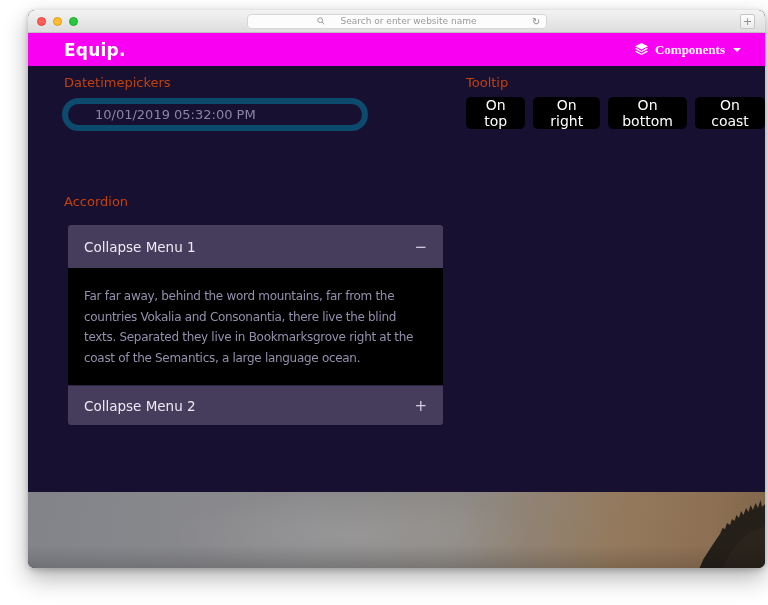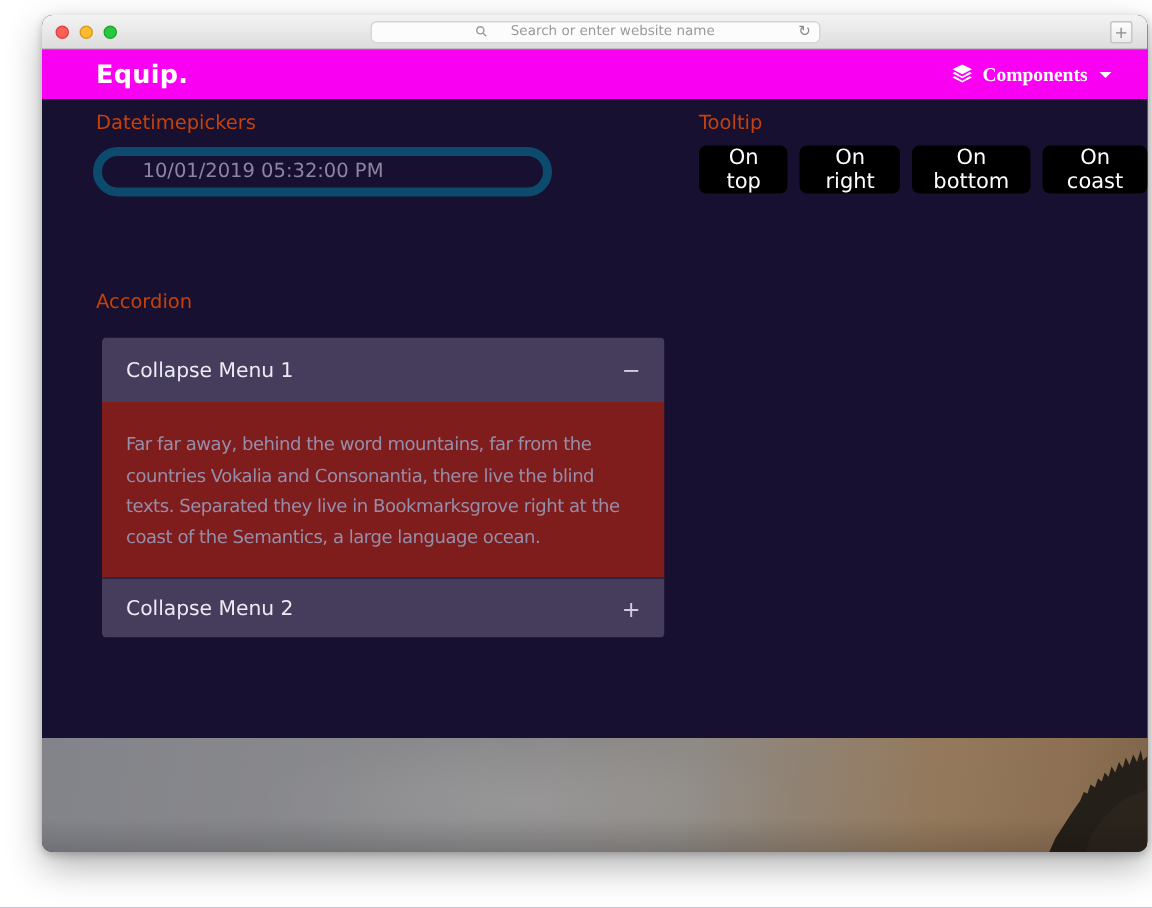--- a/index.html
+++ b/index.html
@@ -70,21 +70,21 @@
   .label-accordion{ position:absolute; left:36px; top:128px; }
   .accordion{ position:absolute; left:40px; top:159px; width:375px; border-radius:3px; overflow:hidden; }
   .acc-header{
     background:#463d5c; height:43px; display:flex; align-items:center;
     justify-content:space-between; padding:0 16px; cursor:pointer;
   }
   .acc-header.second{ height:40px; border-top:1px solid rgba(24,16,49,.55); }
   .acc-title{ color:#eceaf4; font-size:13.5px; }
   .acc-toggle{ color:#d3cde2; font-size:15px; }
   .acc-body{
-    background:#7f1d1d; min-height:117px; padding:18px 16px 16px;
+    background:#000000; min-height:117px; padding:18px 16px 16px;
     color:#968fab; font-size:12px; line-height:20.5px; letter-spacing:-.3px;
   }
 
   
   .photo{
     position:absolute; left:0; bottom:0; width:100%; height:76px; overflow:hidden;
     background:
       radial-gradient(ellipse 260px 60px at 44% 55%, rgba(255,255,255,.10), rgba(255,255,255,0) 70%),
       linear-gradient(100deg,#83848a 0%, #8b8b8d 38%, #8e8a86 58%, #94795c 80%, #8d7053 92%, #7d6449 100%);
   }

